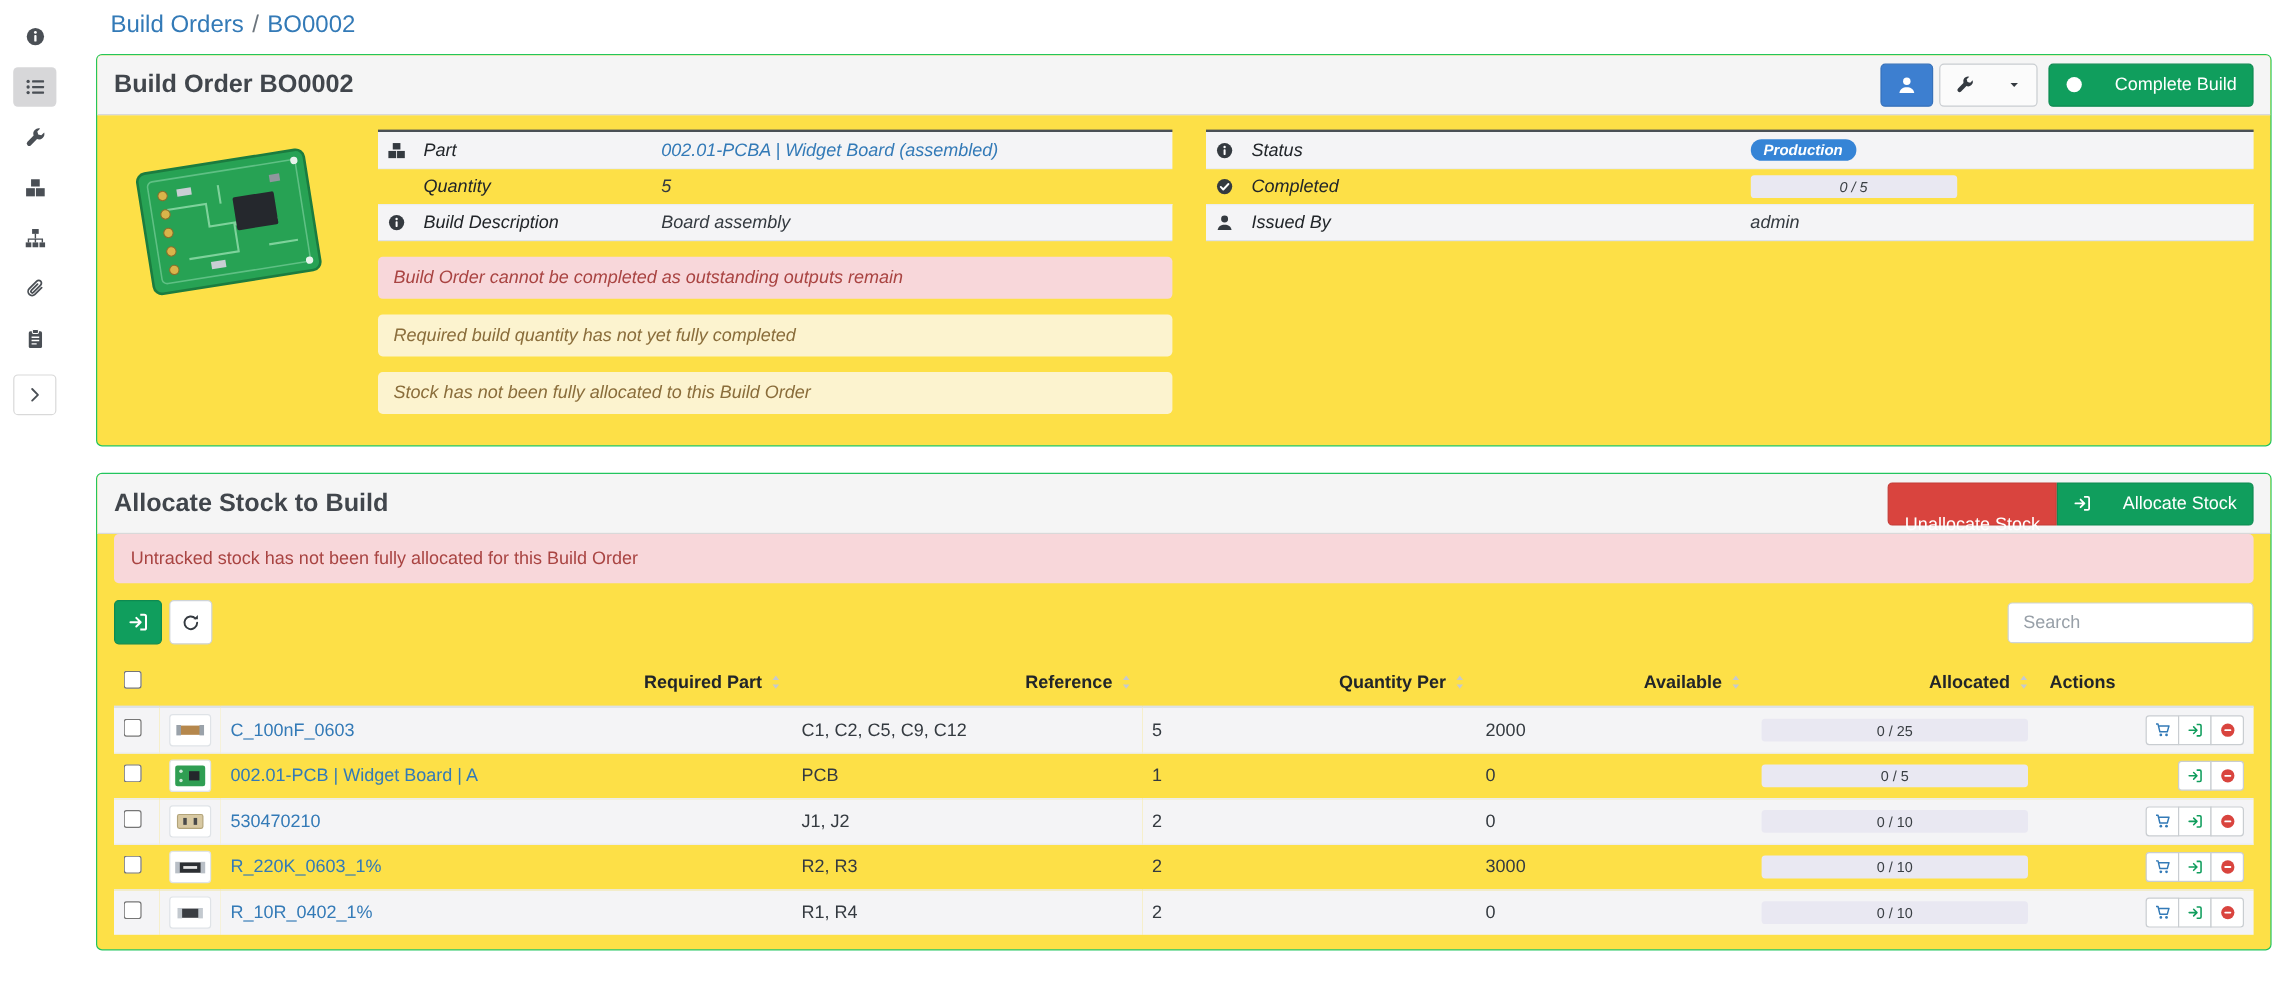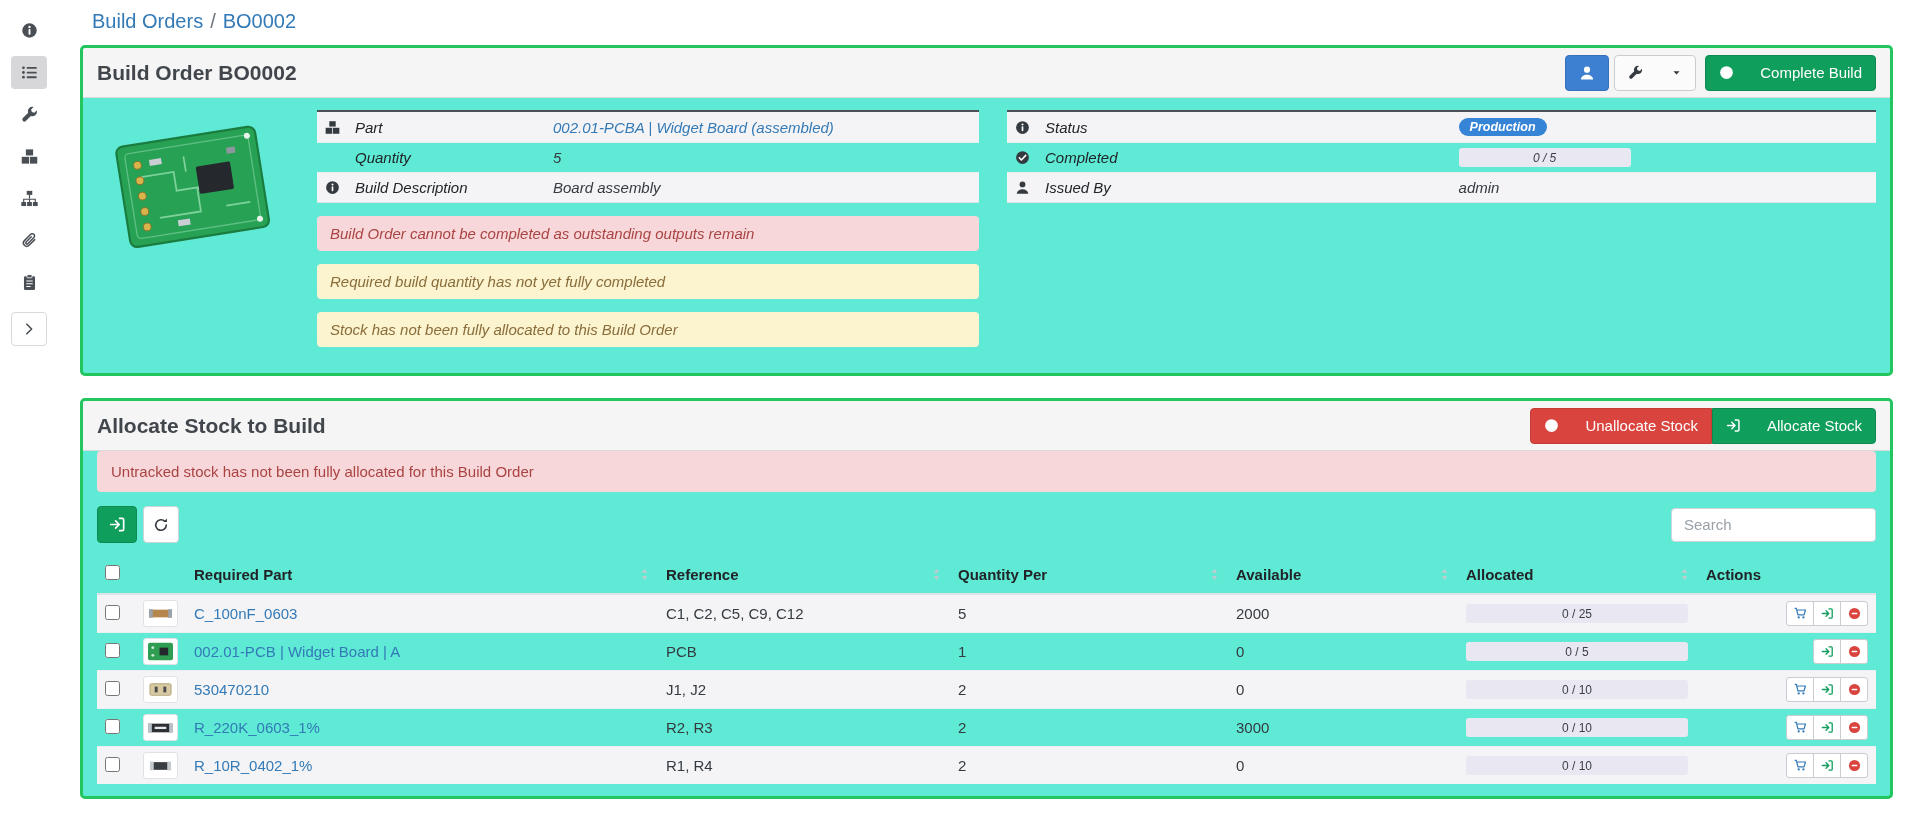--- a/index.html
+++ b/index.html
@@ -34,21 +34,21 @@
   }
 
   
   .content { position:absolute; left:80px; right:18px; top:0; }
 
   .breadcrumb { padding:10px 12px 12px; font-size:20px; color:#868e96; }
   .breadcrumb a { color:#337ab7; }
   .breadcrumb .sep { margin:0 7px; color:#6c757d; }
 
   .panel {
-    border:3px solid #22c55e; border-radius:5px; background:#5eead4;
+    border:1px solid #22c55e; border-radius:5px; background:#fde047;
     margin-bottom:22px; overflow:hidden;
   }
   .panel-heading {
     background:#f5f5f5; border-bottom:1px solid #d9d9d9;
     min-height:50px; padding:6px 14px;
     display:flex; align-items:center; justify-content:space-between;
   }
   .panel-title { font-size:21px; font-weight:700; color:#41464c; }
 
   .btn {
@@ -56,21 +56,21 @@
     height:36px; padding:0 13px; border-radius:4px; border:1px solid transparent;
     font-size:15px; font-family:inherit; cursor:pointer; white-space:nowrap;
   }
   .btn-primary { background:#3d7fd0; border-color:#3671ba; color:#fff; }
   .btn-light   { background:#fbfbfb; border-color:#c9cdd1; color:#343a40; }
   .btn-success { background:#109e5d; border-color:#0d8a51; color:#fff; }
   .btn-danger  { background:#d9443e; border-color:#c43c37; color:#fff; }
   .heading-actions { display:flex; align-items:center; gap:5px; }
   .btn-group { display:flex; }
   .btn-group .btn { border-radius:0; }
-  .btn-group .btn:first-child { border-radius:4px 0 0 4px; }
+  .btn-group .btn:first-child { border-radius:4px 0 0 4px;flex-direction:column; }
   .btn-group .btn:last-child  { border-radius:0 4px 4px 0; }
   .caret { margin-left:2px; }
 
   
   .details { display:flex; gap:28px; padding:12px 14px 26px; align-items:flex-start;font-style:italic; }
   .part-image-wrap { width:192px; display:flex; justify-content:center; }
 
   .dcol-left { width:662px; }
   .dcol-right { flex:1; }
 
@@ -121,21 +121,21 @@
     width:205px; height:34px; border:1px solid #ced4da; border-radius:4px;
     padding:0 12px; font-size:15px; font-family:inherit; color:#343a40; outline:none;
   }
   .search-input::placeholder { color:#98a0a8; }
 
   table.main { width:100%; border-collapse:collapse; font-size:15px; }
   table.main thead th {
     text-align:left; font-weight:700; color:#212529;
     padding:10px 8px; border-bottom:2px solid #dee2e6;
   }
-  .th-inner { display:flex; align-items:center; justify-content:space-between; gap:6px; }
+  .th-inner { display:flex; align-items:center; justify-content:flex-end; gap:6px; }
   .sort-icon { color:#c6cace; flex:none; }
   table.main tbody td { padding:5px 8px; border-top:1px solid #ebedef; height:37px; }
   table.main tbody tr.striped { background:#f4f4f6; }
   table.main a { color:#337ab7; }
   td.actions-cell { text-align:right; white-space:nowrap; }
 
   .thumb {
     width:35px; height:27px; border:1px solid #dfe3e7; border-radius:3px;
     background:#fff; display:flex; align-items:center; justify-content:center; overflow:hidden;
   }

